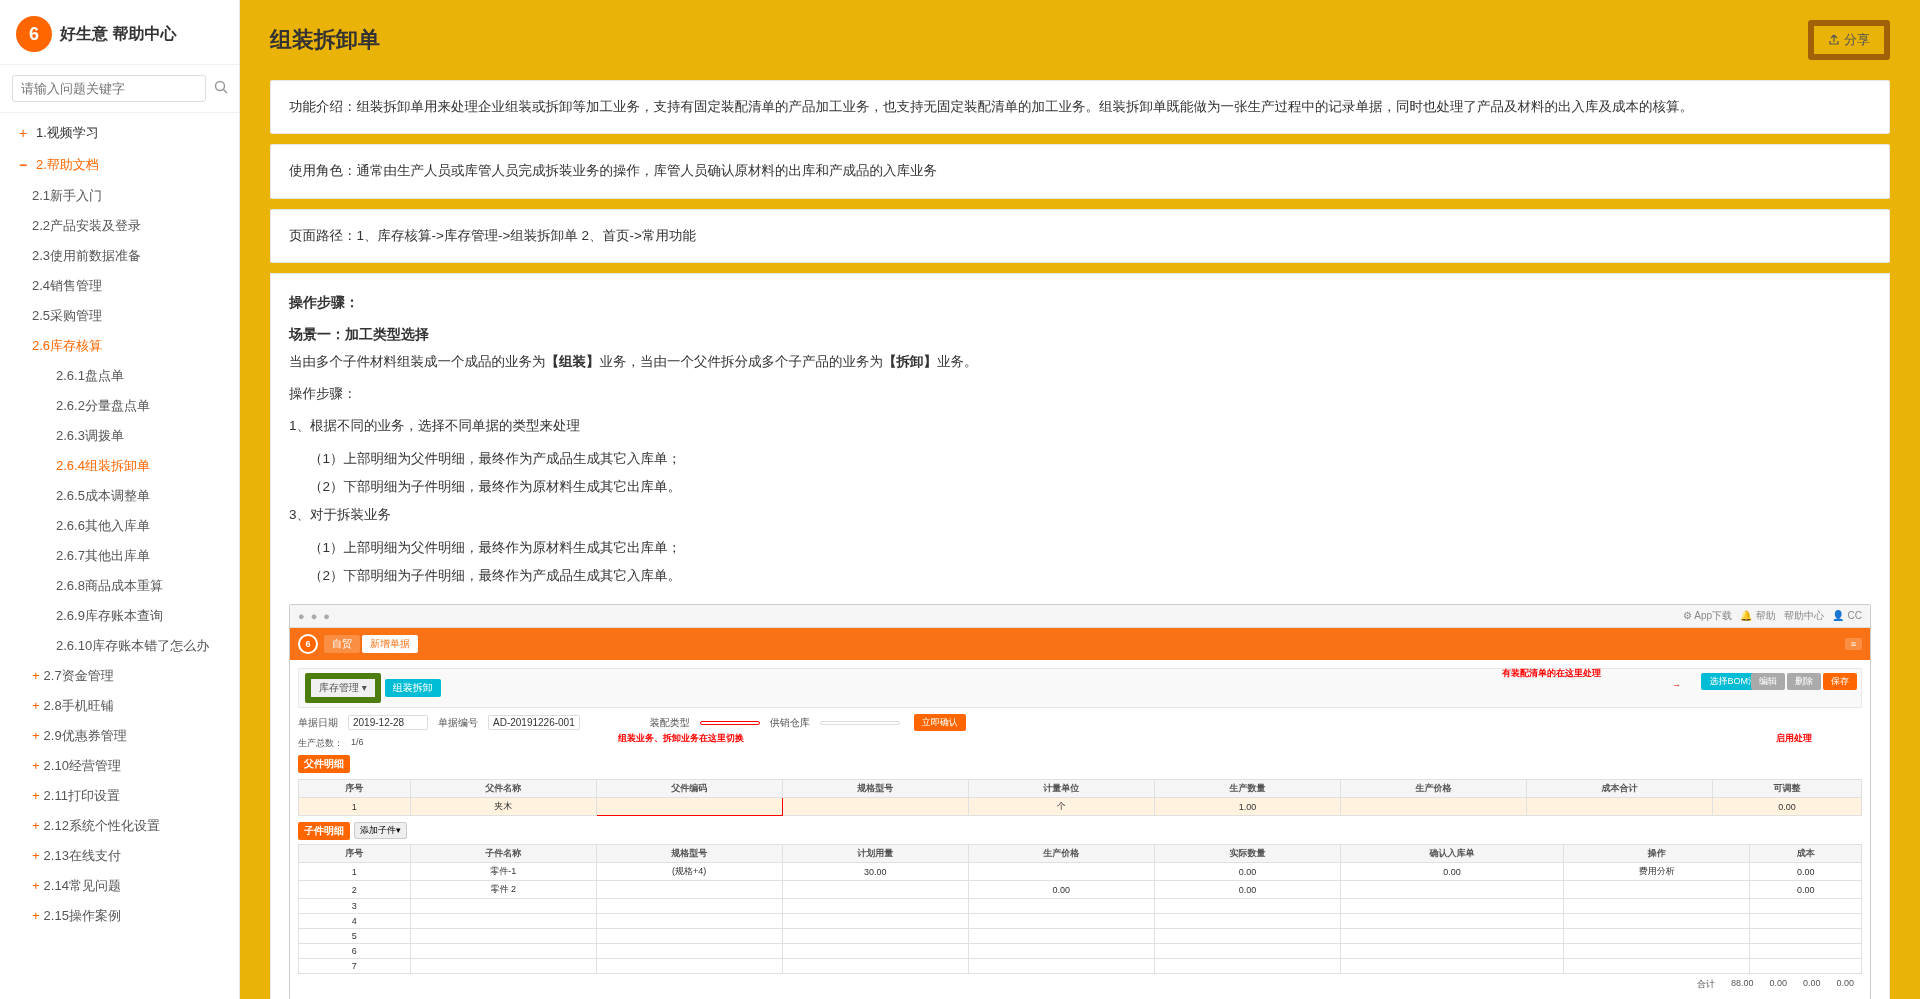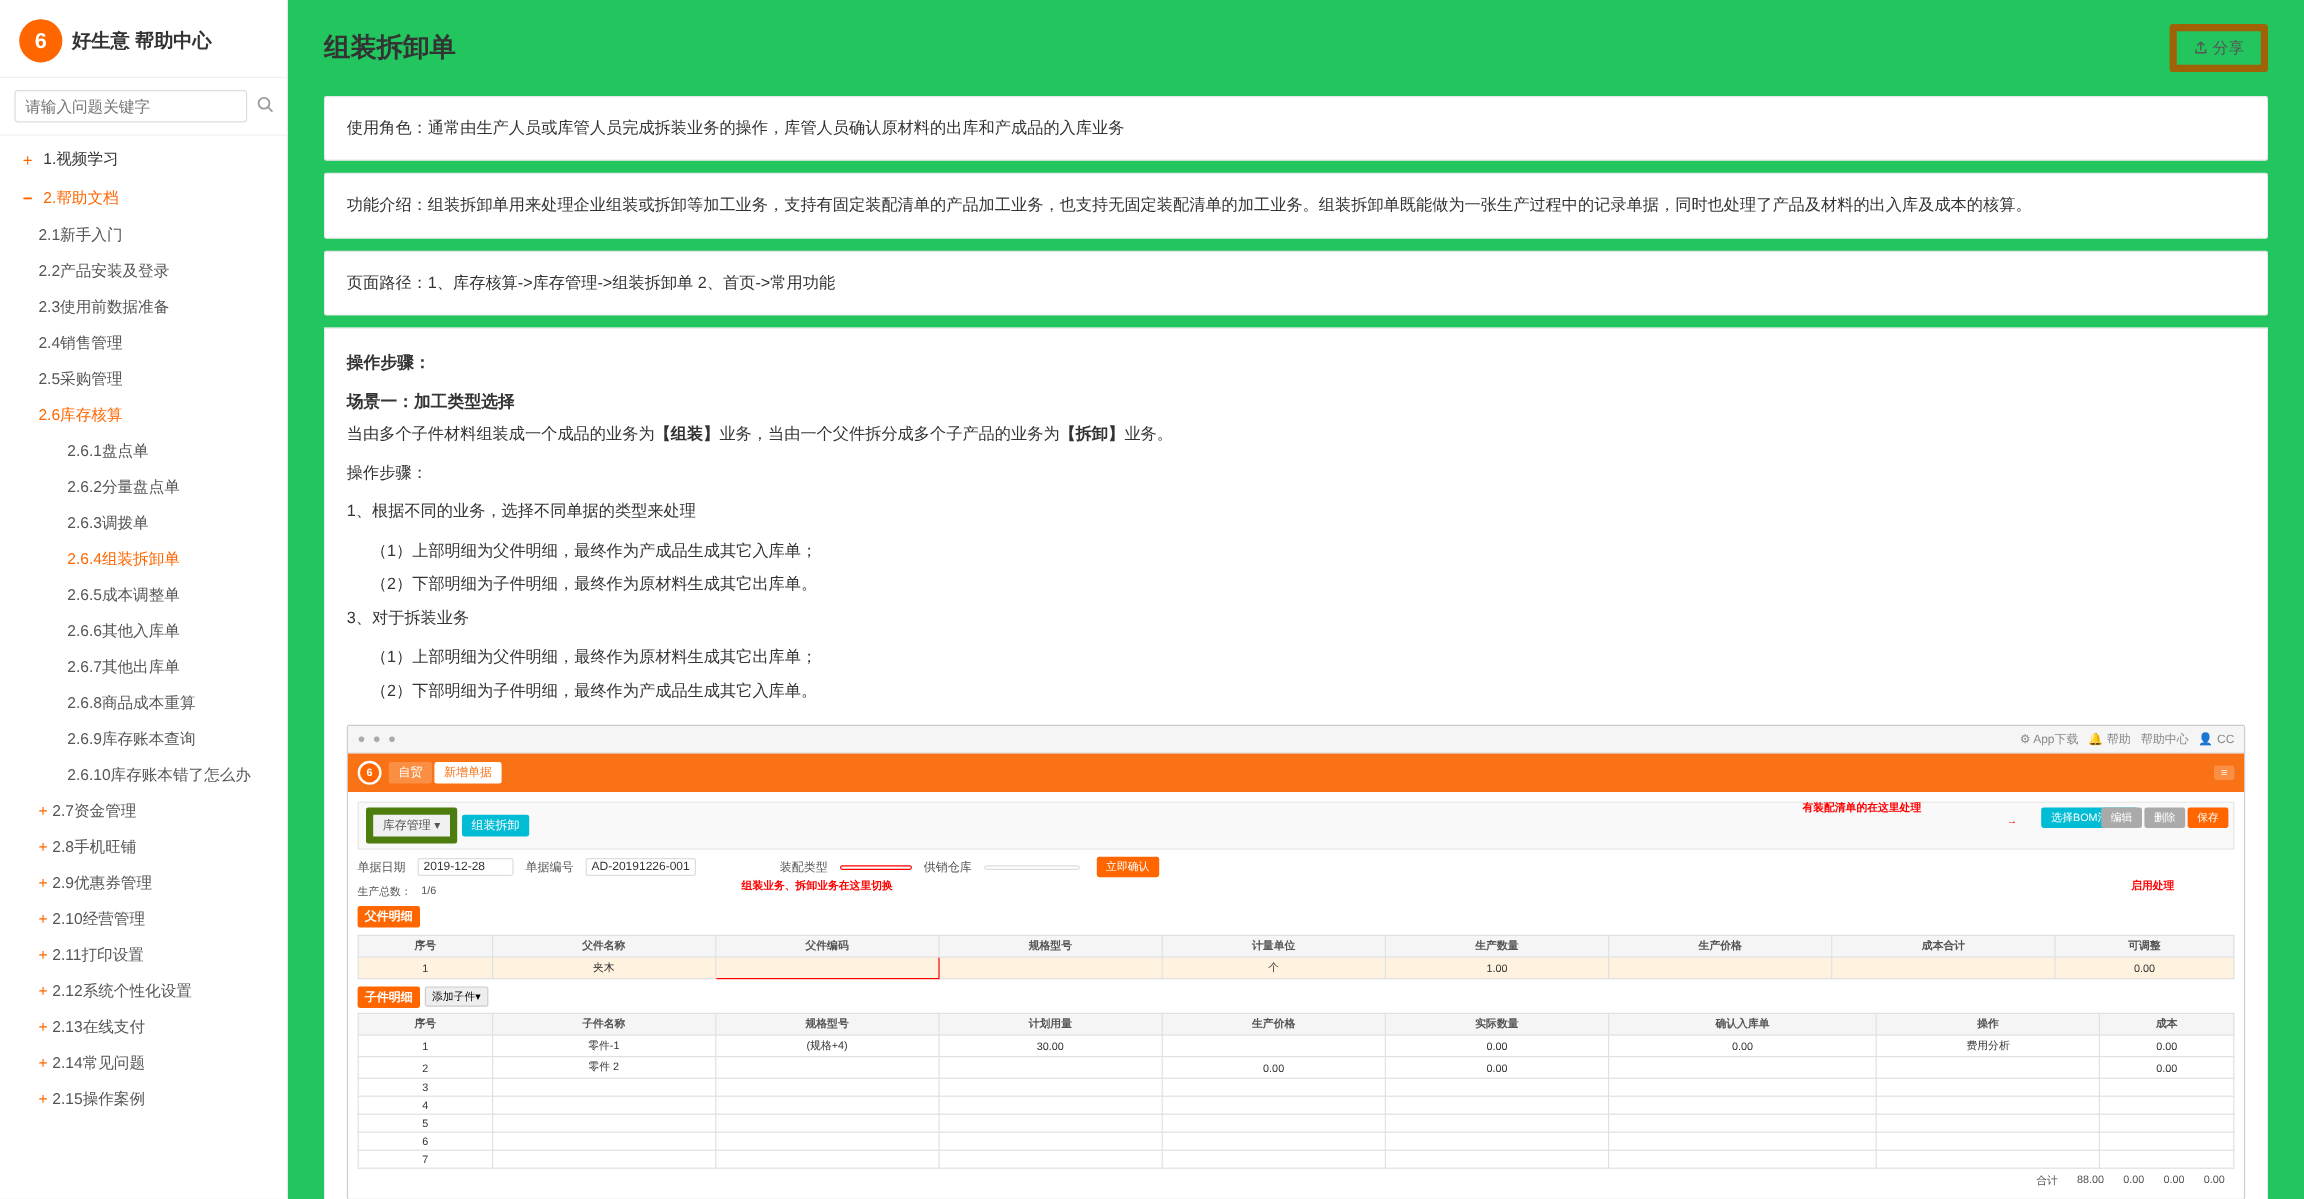--- a/index.html
+++ b/index.html
@@ -98,21 +98,21 @@
       cursor: pointer;
       color: #555;
       font-size: 13px;
     }
     .nav-sub-item.active { color: #ff6600; }
 
     
     .main-content {
       flex: 1;
       overflow-y: auto;
-      background: #22c55e;
+      background: #eab308;
       padding: 20px 30px;
     }
     .page-header {
       display: flex;
       align-items: center;
       justify-content: space-between;
       margin-bottom: 20px;
     }
     .page-title {
       font-size: 22px;
@@ -437,25 +437,25 @@
     <h1 class="page-title">组装拆卸单</h1>
     <button class="share-btn">
       <svg width="12" height="12" viewBox="0 0 12 12" fill="none">
           <path d="M9 4L6 1M6 1L3 4M6 1V8M2 7v3h8V7" stroke="#555" stroke-width="1.2"></path>
         </svg>
       <span>分享</span>
     </button>
   </div>
 
   <div class="content-block">
+    <span>功能介绍：组装拆卸单用来处理企业组装或拆卸等加工业务，支持有固定装配清单的产品加工业务，也支持无固定装配清单的加工业务。组装拆卸单既能做为一张生产过程中的记录单据，同时也处理了产品及材料的出入库及成本的核算。</span>
+  </div>
+
+  <div class="content-block">
     <span>使用角色：通常由生产人员或库管人员完成拆装业务的操作，库管人员确认原材料的出库和产成品的入库业务</span>
-  </div>
-
-  <div class="content-block">
-    <span>功能介绍：组装拆卸单用来处理企业组装或拆卸等加工业务，支持有固定装配清单的产品加工业务，也支持无固定装配清单的加工业务。组装拆卸单既能做为一张生产过程中的记录单据，同时也处理了产品及材料的出入库及成本的核算。</span>
   </div>
 
   <div class="content-block">
     <span>页面路径：1、库存核算-&gt;库存管理-&gt;组装拆卸单 2、首页-&gt;常用功能</span>
   </div>
 
   <div class="content-section">
     <div class="section-title">操作步骤：</div>
 
     <div class="scene-title">场景一：加工类型选择</div>

